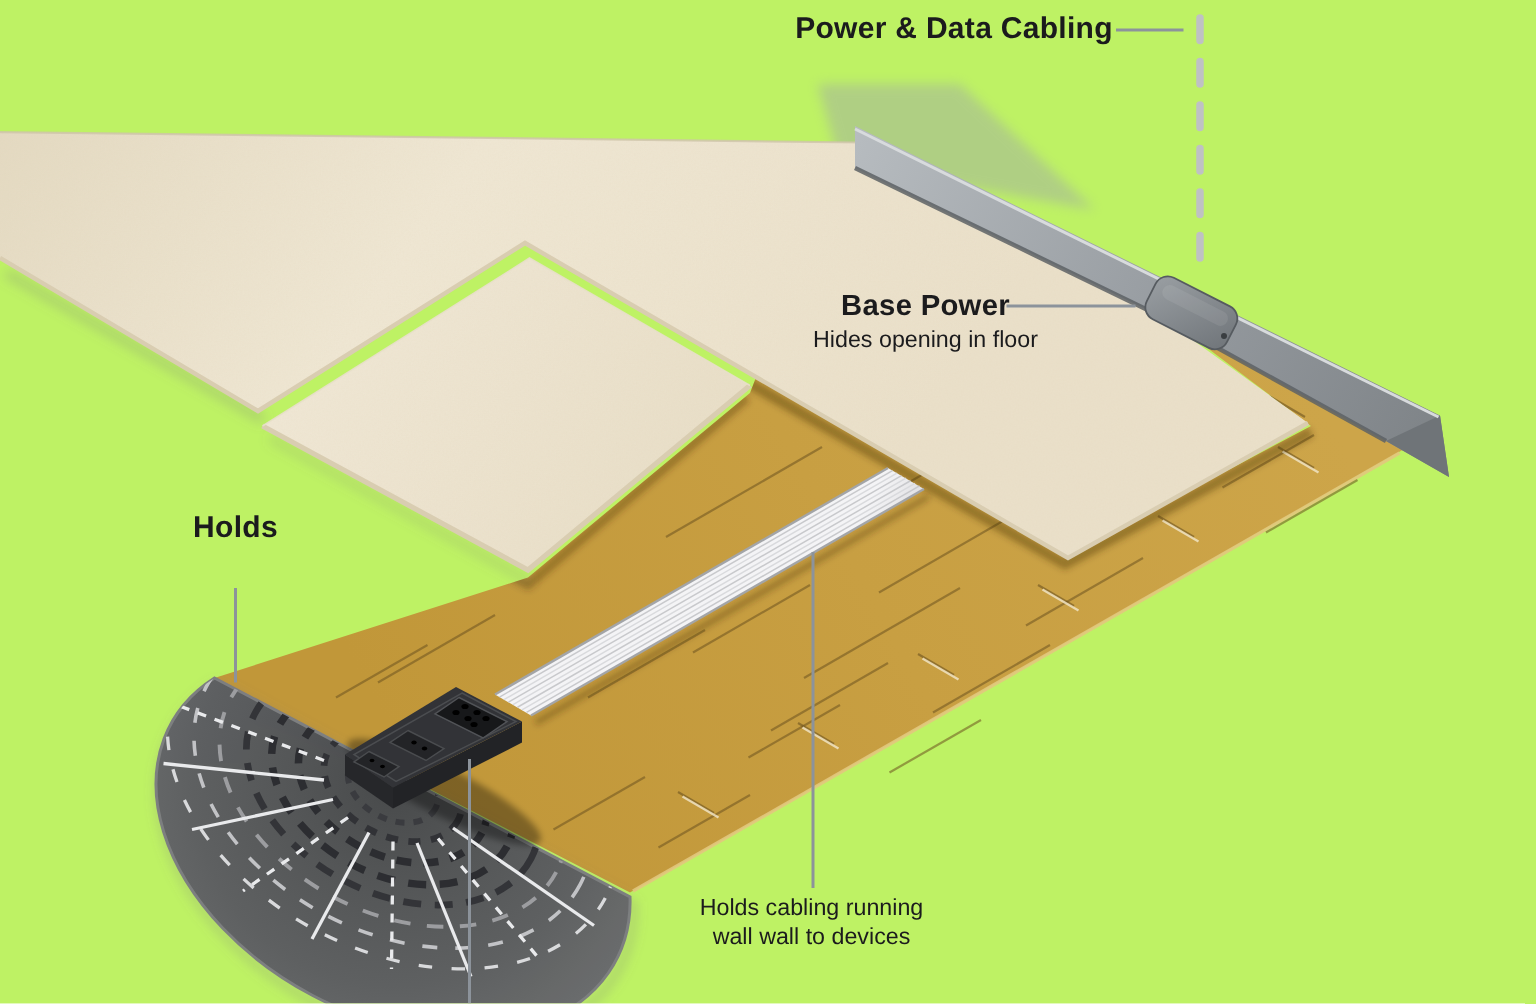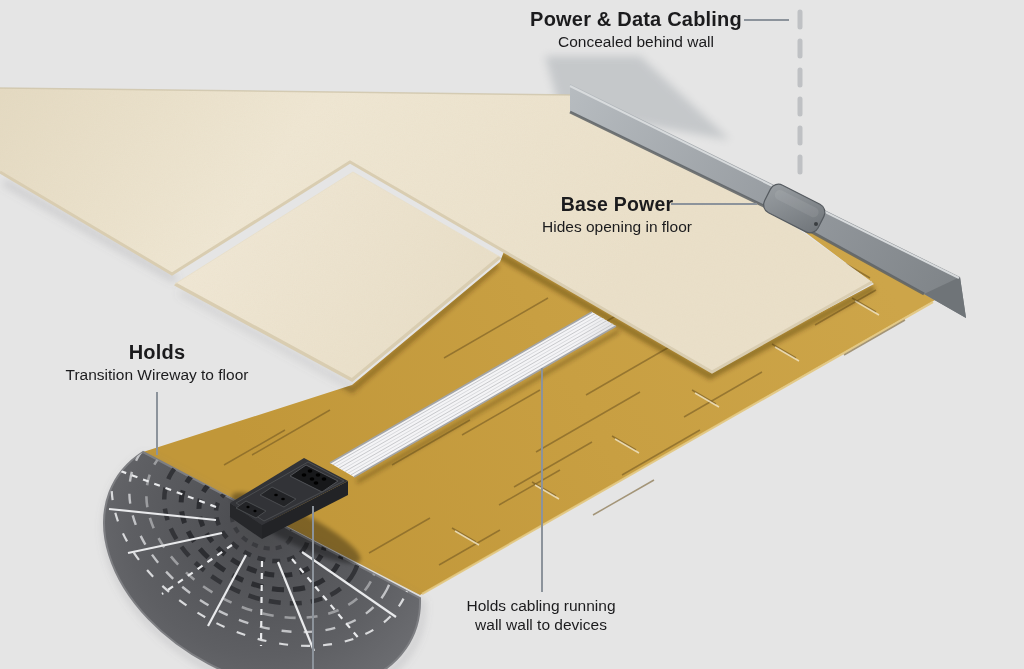--- a/index.html
+++ b/index.html
@@ -1,16 +1,16 @@
 <!DOCTYPE html>
 <html style="--ink: #1b1b1d; --leader: #8c939b; --dash: #bfc1c4; --carpet: #ece3ce; --carpetLight: #f2ebdb; --carpetEdge: #d9cdb1; --tile: #efe7d5; --band: #c9a044; --bandLight: #d5ad52; --bandDark: #ab842f; --seam: #6e5420; --edgeHighlight: #e3c77e; --baseboard: #9aa0a5; --baseboardLight: #b7bcc0; --baseboardDark: #787d81; --baseboardLip: #5d6165; --trim: #82878c; --ramp: #56575b; --rampDark: #2c2d31; --rampMid: #9c9da0; --rampLight: #e9eaec; --wire: #efeff1; --wireLine: #c8c9cc; --wireEdge: #a3a5a8; --device: #323337; --deviceSide: #222326; --deviceDark: #17181a;"><head>
 <meta charset="utf-8">
 <style>
   html,body{margin:0;padding:0;background:#ffffff;}
-  .stage{position:relative;width:1024px;height:669px;overflow:hidden;background:#e5e5e5;
+  .stage{position:relative;width:1024px;height:669px;overflow:hidden;background:#bef264;
          font-family:"Liberation Sans",sans-serif;}
   .scene{position:absolute;left:0;top:0;}
   .lbl{position:absolute;text-align:center;color:var(--ink,#1b1b1d);}
   .lbl .t{font-weight:700;font-size:20px;line-height:24px;letter-spacing:.2px;}
   .lbl .t.sm{font-size:19.5px;}
   .lbl .s{font-size:15.5px;line-height:21px;}
 </style>
 </head>
 <body>
 
@@ -231,31 +231,29 @@
     <line x1="744" y1="20" x2="789" y2="20"></line>
     <line x1="671" y1="204" x2="757" y2="204"></line>
     <line x1="157" y1="392" x2="157" y2="455"></line>
     <line x1="542" y1="368" x2="542" y2="592"></line>
     <line x1="313" y1="506" x2="313" y2="669"></line>
   </g>
 </svg>
 
 <div class="lbl" style="left:486px;top:7px;width:300px;">
   <div class="t">Power &amp; Data Cabling</div>
-  <div class="s">Concealed behind wall</div>
 </div>
 
 <div class="lbl" style="left:487px;top:192px;width:260px;">
   <div class="t sm">Base Power</div>
   <div class="s">Hides opening in floor</div>
 </div>
 
 <div class="lbl" style="left:37px;top:340px;width:240px;">
   <div class="t">Holds</div>
-  <div class="s">Transition Wireway to floor</div>
 </div>
 
 <div class="lbl" style="left:421px;top:595px;width:240px;">
   <div class="s">Holds cabling running</div>
   <div class="s" style="margin-top:-2px">wall wall to devices</div>
 </div>
 
 </div>
 
 </body></html>

